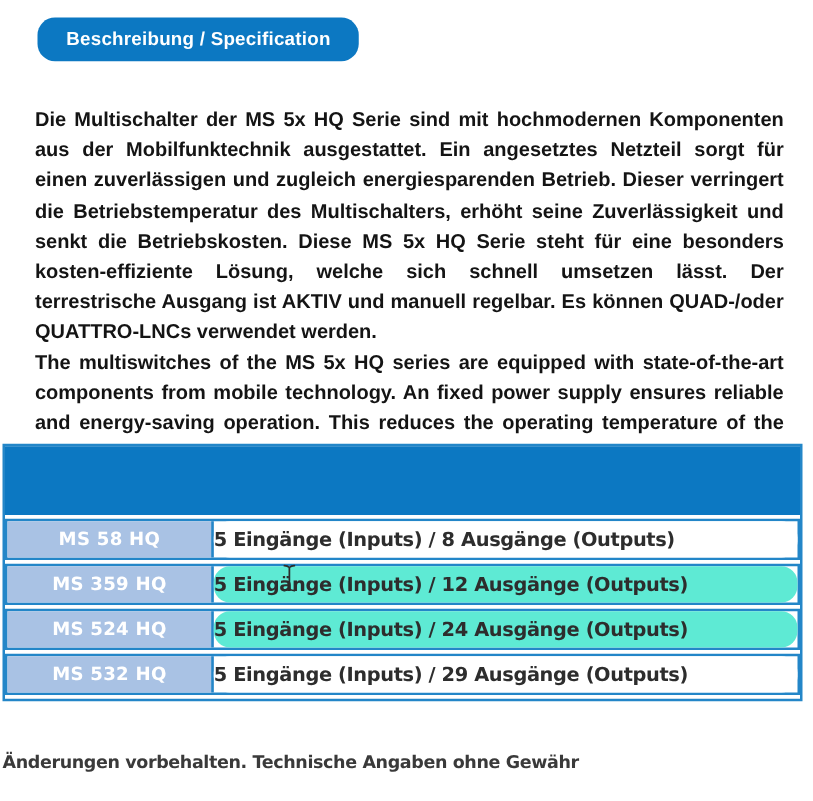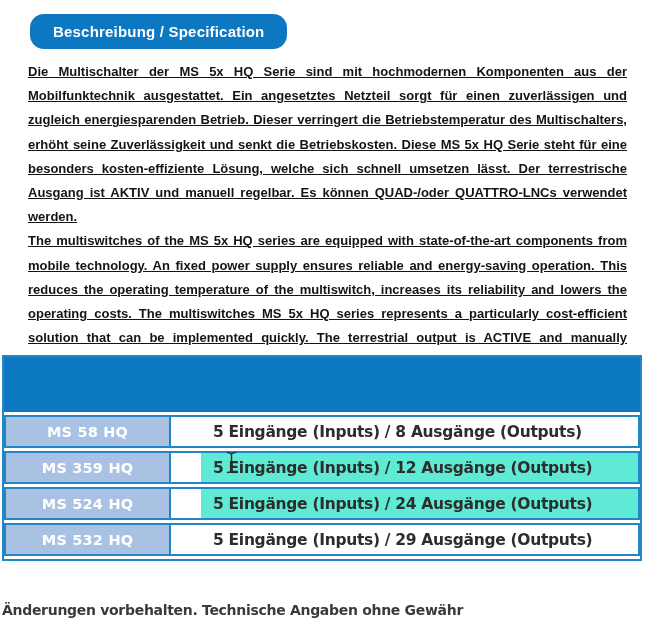--- a/index.html
+++ b/index.html
@@ -17,61 +17,58 @@
     height:35px; padding:0 23px;
     background:#0c78c2;
     border-radius:14px;
     display:flex; align-items:center;
     color:#ffffff; font-weight:bold; font-size:15px;
     letter-spacing:0.2px;
   }
 
   
   .desc {
-    position:absolute; left:28px; top:60px; width:599px;
-    font-size:13px; font-weight:bold;
+    position:absolute; left:28px; top:85px; width:599px;
+    font-size:16px; font-weight:bold;
     line-height:24.2px; color:#141414;
     text-align:justify;
-    text-decoration:underline;
   }
   .desc p { margin:0; }
 
   
   .spec-table {
     position:absolute; left:2px; top:355px; width:640px;
     border:2px solid #2386c8;
     background:#ffffff;
     box-sizing:border-box;
   }
   .band { height:55px; background:#0c78c2; }
   .rows { padding-bottom:3px; }
   .spec-row {
     display:flex; height:29px;
     border:2px solid #2386c8;
     margin-top:3px;
-    gap:30px;
   }
   .model-cell {
     width:163px; flex:none;
     background:#a9c2e4;
     border-right:2.5px solid #2386c8;
     display:flex; align-items:center; justify-content:center;
     font-family:"DejaVu Sans", sans-serif;
     font-weight:bold; font-size:14.5px; color:#ffffff;
     letter-spacing:0.2px;
   }
   .spec-cell {
     flex:1;
     display:flex; align-items:center;
-    padding-left:12px;
     background:#ffffff;
     font-family:"DejaVu Sans", sans-serif;
     font-weight:bold; font-size:15.5px; color:#2d2d2d;
     letter-spacing:-0.3px;
-    white-space:nowrap; overflow:hidden;
+    white-space:nowrap; overflow:hidden;border-radius:13px;
   }
   .spec-row.alt .spec-cell { background:#5eead4; }
 
   
   .text-cursor {
     position:absolute; left:226px; top:451px;
     width:11px; height:23px;
     pointer-events:none;
   }
 

